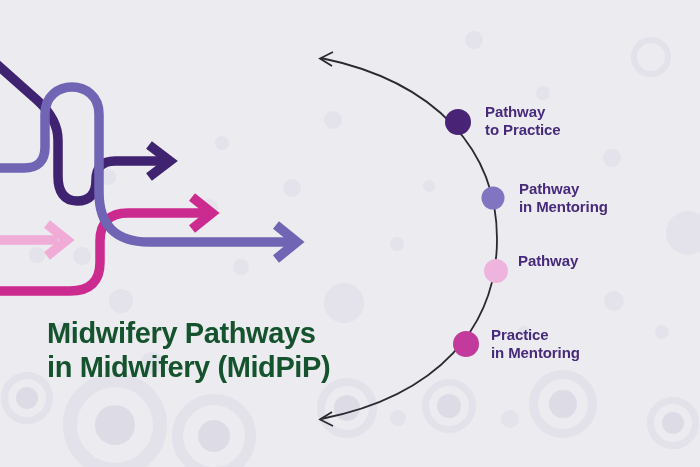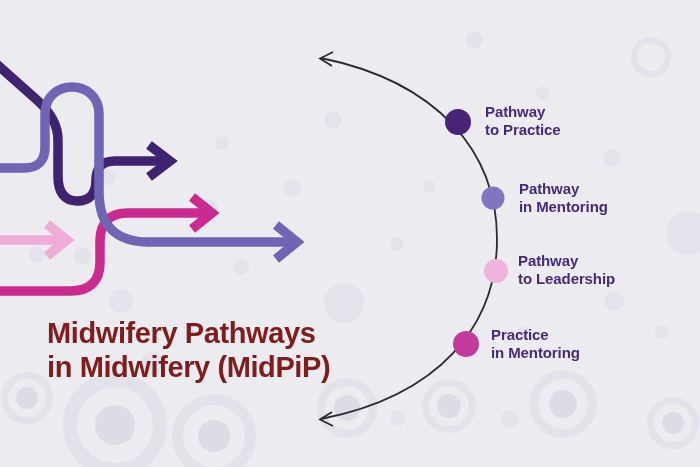--- a/index.html
+++ b/index.html
@@ -9,21 +9,21 @@
     background:#ecebef;
     overflow:hidden;
     font-family:"Liberation Sans", sans-serif;
   }
   #bg-pattern{position:absolute;inset:0;}
   #bg-pattern div{position:absolute;border-radius:50%;}
   svg.art{position:absolute;left:0;top:0;}
   .title{
     position:absolute;left:47px;top:316px;
     font-size:29px;font-weight:700;line-height:34px;
-    color:#7f1d1d;letter-spacing:-0.4px;
+    color:#14532d;letter-spacing:-0.4px;
   }
   .pathway-label{
     position:absolute;
     font-size:15px;font-weight:600;line-height:18px;
     color:#472a7c;letter-spacing:-0.1px;
   }
   .pl-1{left:485px;top:103px;}
   .pl-2{left:519px;top:180px;}
   .pl-3{left:518px;top:252px;}
   .pl-4{left:491px;top:326px;}
@@ -116,20 +116,19 @@
   <div class="pathway-label pl-1">
     <div>Pathway</div>
     <div>to Practice</div>
   </div>
   <div class="pathway-label pl-2">
     <div>Pathway</div>
     <div>in Mentoring</div>
   </div>
   <div class="pathway-label pl-3">
     <div>Pathway</div>
-    <div>to Leadership</div>
   </div>
   <div class="pathway-label pl-4">
     <div>Practice</div>
     <div>in Mentoring</div>
   </div>
 
 </div>
 
 </body></html>

